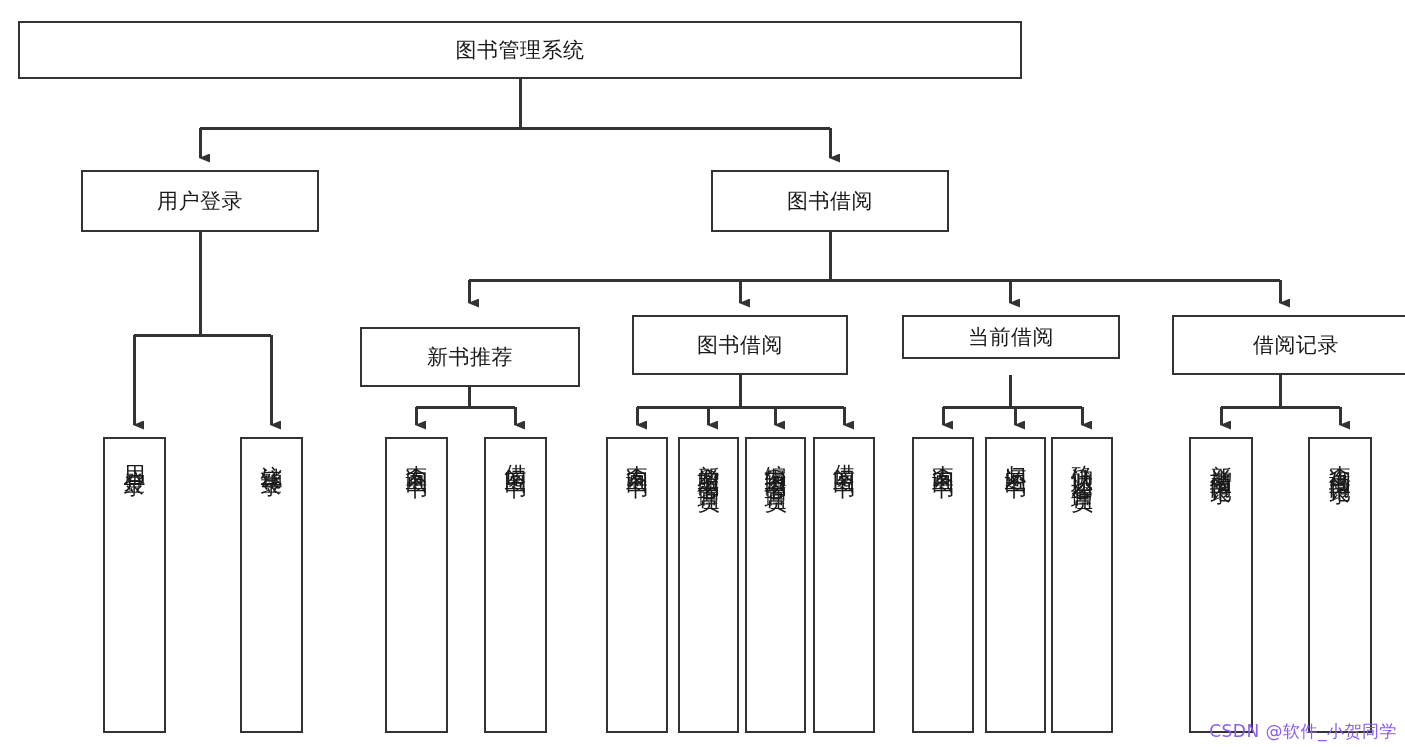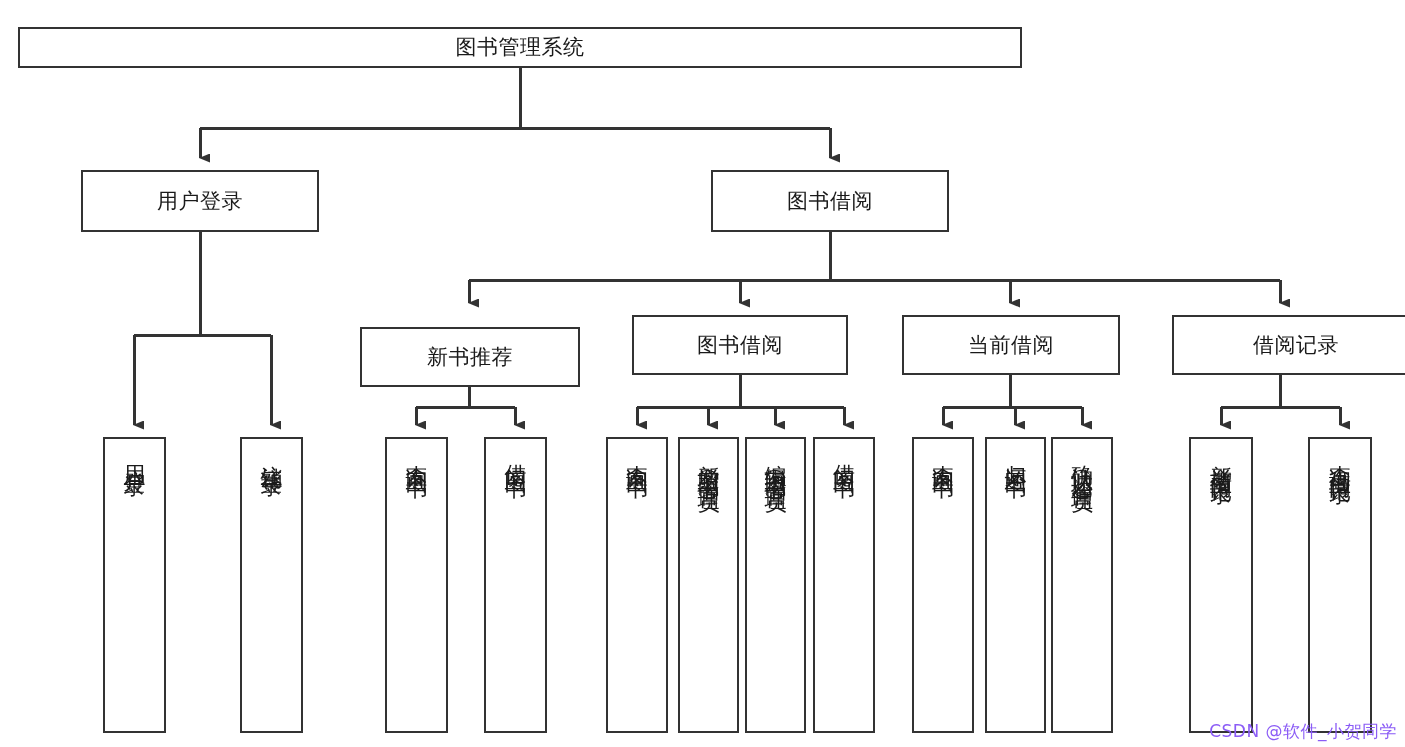--- a/index.html
+++ b/index.html
@@ -117,38 +117,38 @@
       <line x1="1015" y1="407" x2="1015" y2="425" marker-end="url(#arrowhead)"></line>
       <line x1="1082" y1="407" x2="1082" y2="425" marker-end="url(#arrowhead)"></line>
 
       <line x1="1280" y1="375" x2="1280" y2="407"></line>
       <line x1="1221" y1="407" x2="1340" y2="407"></line>
       <line x1="1221" y1="407" x2="1221" y2="425" marker-end="url(#arrowhead)"></line>
       <line x1="1340" y1="407" x2="1340" y2="425" marker-end="url(#arrowhead)"></line>
     </g>
   </svg>
 
-  <div class="node" style="left: 18px; top: 27px; width: 1004px; height: 41px;">
+  <div class="node" style="left: 18px; top: 21px; width: 1004px; height: 58px;">
     <span class="node-label">图书管理系统</span>
   </div>
 
   <div class="node" style="left: 81px; top: 170px; width: 238px; height: 62px;">
     <span class="node-label">用户登录</span>
   </div>
   <div class="node" style="left: 711px; top: 170px; width: 238px; height: 62px;">
     <span class="node-label">图书借阅</span>
   </div>
 
   <div class="node" style="left: 360px; top: 315px; width: 220px; height: 60px; margin-top: 12px;">
     <span class="node-label">新书推荐</span>
   </div>
   <div class="node" style="left: 632px; top: 315px; width: 216px; height: 60px;">
     <span class="node-label">图书借阅</span>
   </div>
-  <div class="node" style="left: 902px; top: 315px; width: 218px; height: 60px;">
+  <div class="node" style="left: 902px; top: 315px; width: 218px; height: 44px;">
     <span class="node-label">当前借阅</span>
   </div>
   <div class="node" style="left: 1172px; top: 315px; width: 248px; height: 60px;">
     <span class="node-label">借阅记录</span>
   </div>
 
   <div class="node leaf" style="left: 103px; top: 437px; width: 63px; height: 296px;">
     <span class="node-label">用户登录</span>
   </div>
   <div class="node leaf" style="left: 240px; top: 437px; width: 63px; height: 296px;">

